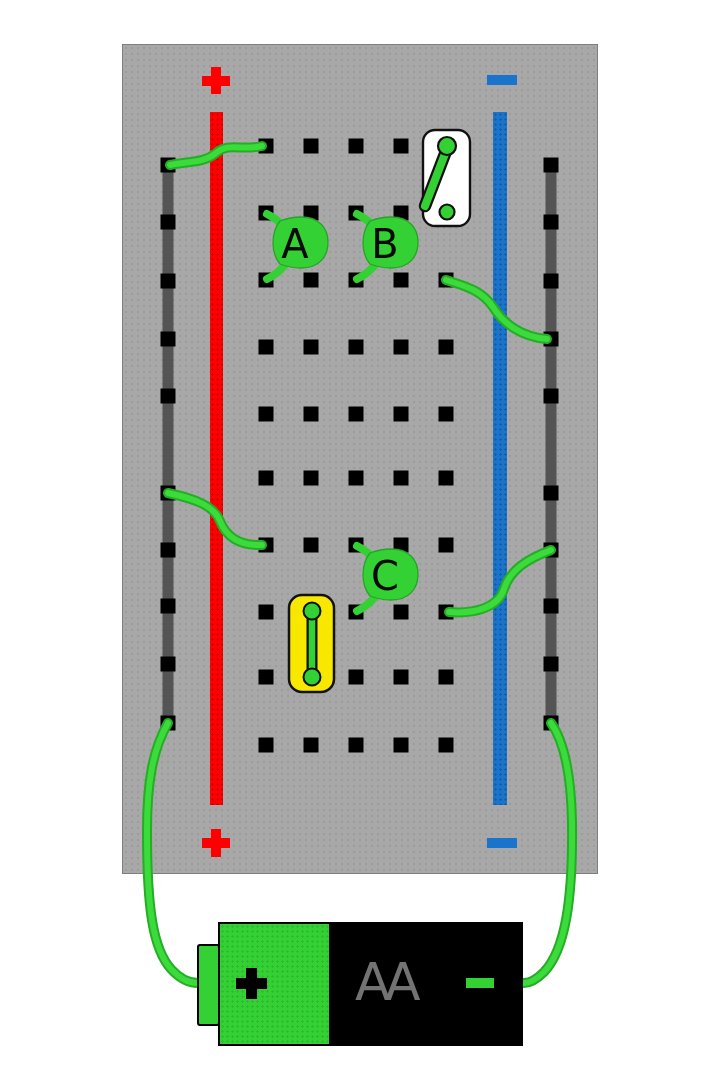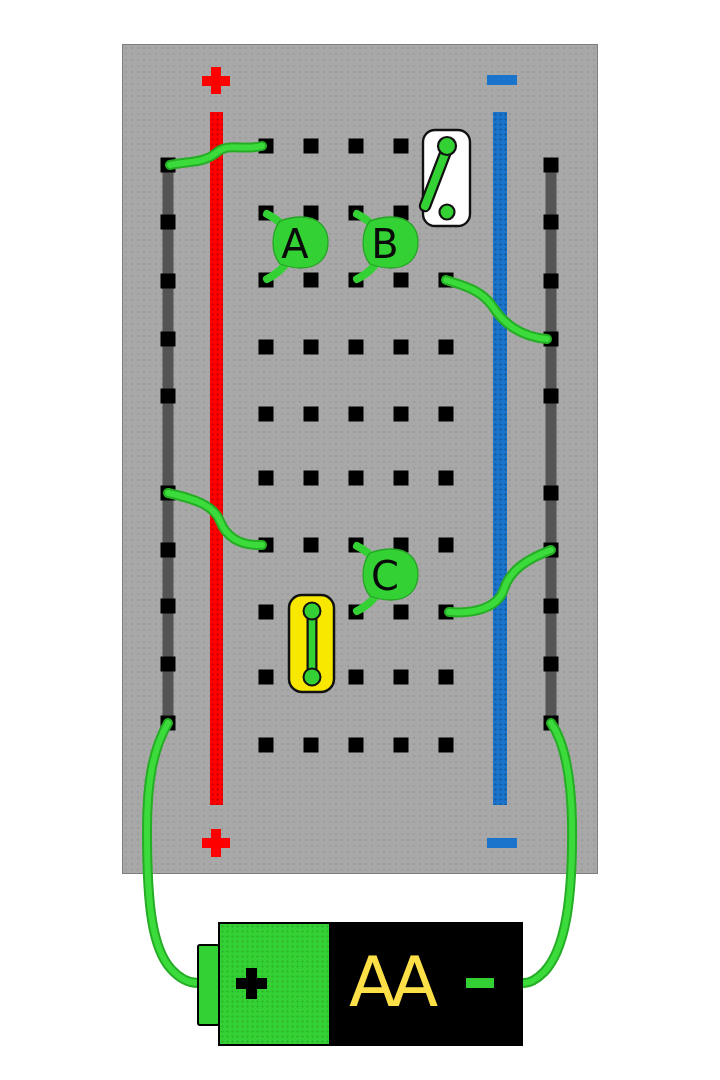--- a/index.html
+++ b/index.html
@@ -28,21 +28,21 @@
                border:2px solid #000;border-radius:3px;box-sizing:border-box;}
   .battery-body{position:absolute;left:23px;top:2px;width:305px;height:124px;border:2px solid #000;
                 box-sizing:border-box;display:flex;background:#000;}
   .battery-green{width:109px;height:100%;background-color:#33d133;position:relative;flex:none;
                  background-image:radial-gradient(rgba(0,0,0,.10) 1px, transparent 1.2px);
                  background-size:5px 5px;}
   .plus-battery{left:16px;top:44px;width:31px;height:31px;color:#000;}
   .plus-battery::before{top:calc(50% - 5.5px);height:11px;}
   .plus-battery::after{left:calc(50% - 5.5px);width:11px;}
   .battery-black{flex:1;position:relative;display:flex;align-items:center;}
-  .battery-label{color:#fde047;font-size:69px;line-height:1;letter-spacing:-7px;margin-left:20px;
+  .battery-label{color:#737373;font-size:52px;line-height:1;letter-spacing:-7px;margin-left:26px;
                  padding-bottom:4px;}
   .minus-battery{position:absolute;right:27px;top:54px;width:28px;height:10px;background:#33d133;}
 </style>
 </head>
 <body>
 
 <div class="stage">
   <div class="board"></div>
   <div class="rail rail-pos"></div>
   <div class="rail rail-neg"></div>

